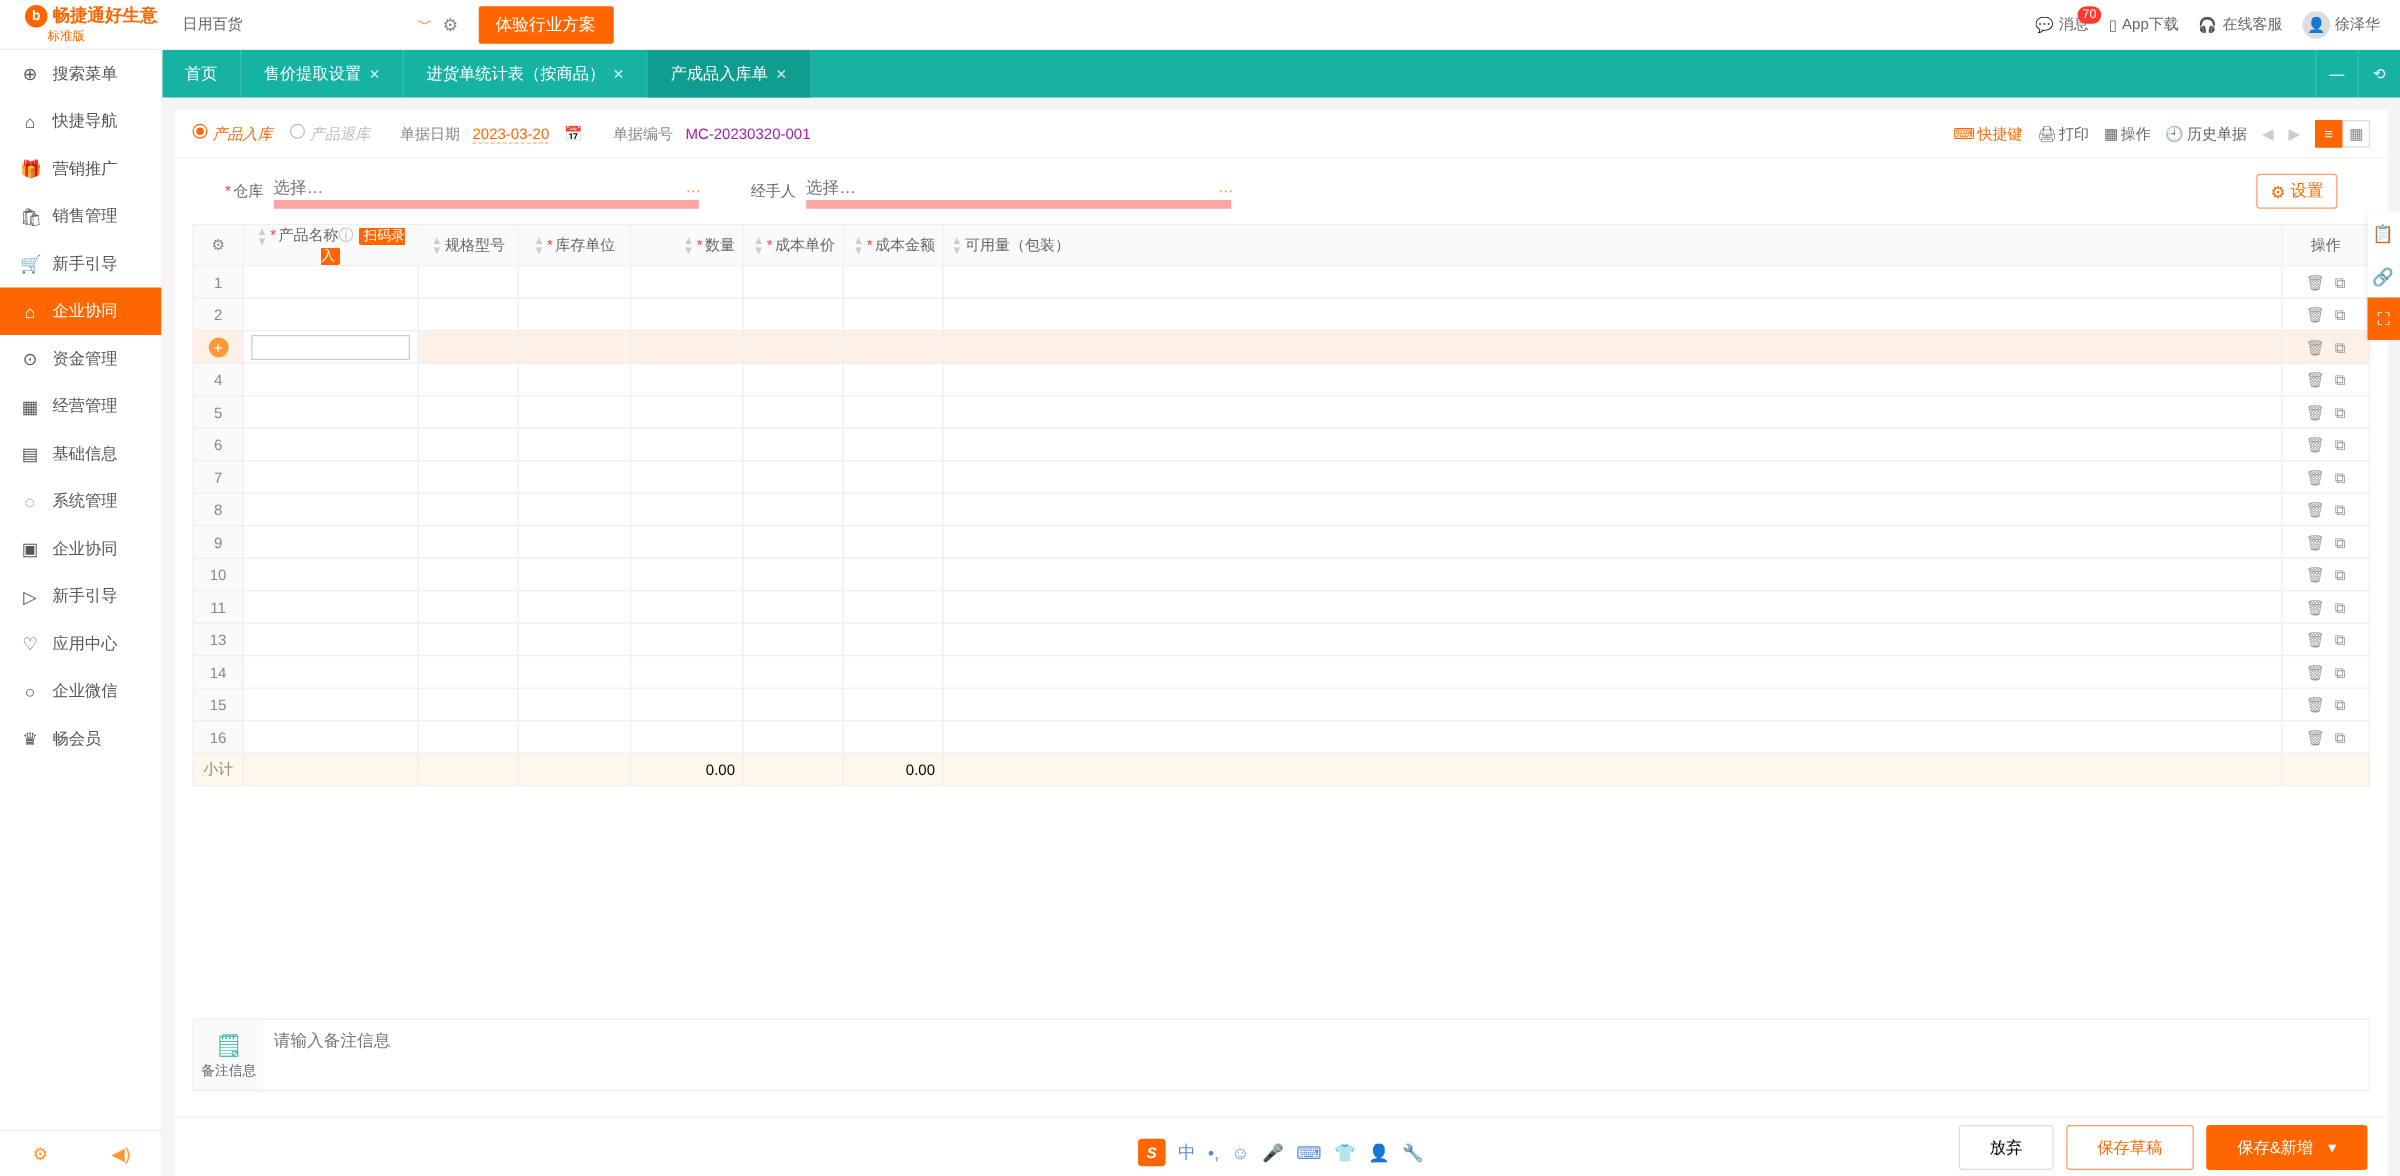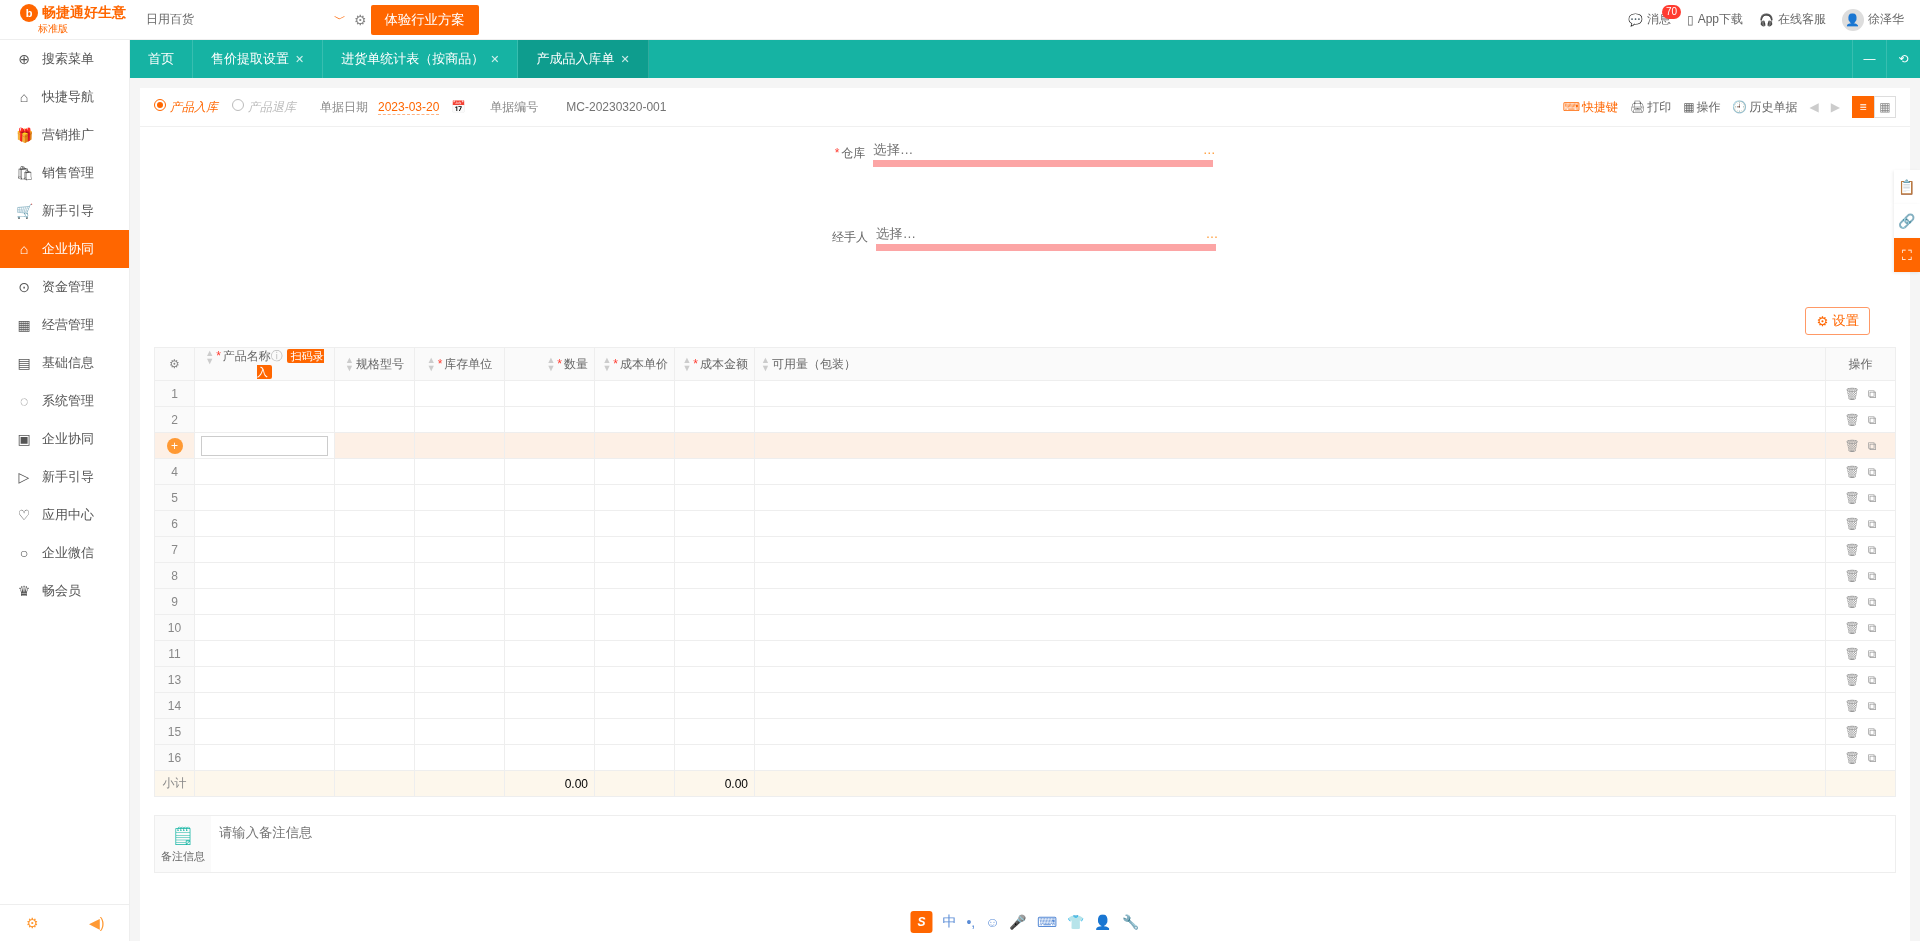--- a/index.html
+++ b/index.html
@@ -7,21 +7,21 @@
 
 
 .top-header { height: 40px; background: #fff; display: flex; align-items: center; padding: 0 16px; border-bottom: 1px solid #eee; }
 .logo { display: flex; align-items: center; width: 114px; flex-direction: column; }
 .logo-main { color: #ff6600; font-weight: bold; font-size: 14px; display: flex; align-items: center; }
 .logo-icon { width: 18px; height: 18px; border-radius: 50%; background: #ff6600; margin-right: 4px; display: inline-flex; align-items: center; justify-content: center; color: #fff; font-size: 11px; }
 .logo-sub { color: #ff6600; font-size: 10px; align-self: flex-start; margin-left: 22px; }
 .store-select { margin-left: 16px; color: #666; display: flex; align-items: center; cursor: pointer; width: 200px; }
 .store-select .chev { margin-left: auto; color: #ff6600; }
 .gear-header { margin-left: 8px; color: #888; cursor: pointer; font-size: 14px; }
-.orange-btn { background: #ff6600; color: #fff; border: none; padding: 6px 14px; border-radius: 2px; margin-left: 4px; cursor: pointer; }
+.orange-btn { background: #ff6600; color: #fff; border: none; padding: 6px 14px; border-radius: 2px; margin-left: 16px; cursor: pointer; }
 .header-right { margin-left: auto; display: flex; align-items: center; gap: 16px; color: #666; }
 .header-right > div { display: flex; align-items: center; gap: 4px; cursor: pointer; position: relative; }
 .badge { position: absolute; top: -6px; right: -10px; background: #ff3b30; color: #fff; font-size: 10px; border-radius: 8px; padding: 0 4px; line-height: 14px; }
 .avatar { width: 22px; height: 22px; border-radius: 50%; background: #ddd; display: inline-flex; align-items: center; justify-content: center; color: #aaa; }
 
 
 .layout { display: flex; height: calc(941px - 40px); }
 .sidebar { width: 130px; background: #fff; border-right: 1px solid #eee; display: flex; flex-direction: column; }
 .side-item { display: flex; align-items: center; gap: 10px; padding: 10px 16px; color: #555; cursor: pointer; font-size: 13px; }
 .side-item.active { background: #ff6600; color: #fff; }
@@ -41,31 +41,31 @@
 .content { flex: 1; margin: 10px 10px 0 10px; background: #fff; display: flex; flex-direction: column; overflow: hidden; }
 
 .toolbar { display: flex; align-items: center; padding: 8px 14px; border-bottom: 1px solid #f0f0f0; gap: 10px; }
 .radio-grp { display: flex; gap: 14px; align-items: center; }
 .radio-opt { display: flex; align-items: flex-start; gap: 4px; cursor: pointer; font-style: italic; }
 .radio-dot { width: 12px; height: 12px; border-radius: 50%; border: 1px solid #bbb; display: inline-block; position: relative; }
 .radio-opt.checked .radio-dot { border-color: #ff6600; }
 .radio-opt.checked .radio-dot::after { content: ''; position: absolute; top: 2px; left: 2px; width: 6px; height: 6px; background: #ff6600; border-radius: 50%; }
 .radio-opt.checked span { color: #ff6600; }
 .tb-label { color: #888; margin-left: 14px; }
-.tb-val { color: #737373; margin-left: 18px; }
+.tb-val { color: #a21caf; }
 .date-val { color: #ff6600; border-bottom: 1px dashed #ffb380; }
 .date-icn { color: #ff9933; margin-left: 2px; }
 .toolbar-right { margin-left: auto; display: flex; align-items: center; gap: 12px; }
 .tr-link { display: flex; align-items: center; gap: 2px; cursor: pointer; color: #666; }
 .tr-link.orange { color: #ff6600; }
 .view-toggle { display: flex; }
 .view-toggle > div { width: 22px; height: 22px; display: flex; align-items: center; justify-content: center; cursor: pointer; border: 1px solid #ddd; color:#888; }
 .view-toggle > div.on { background: #ff6600; color: #fff; border-color: #ff6600; }
 
-.form-row { display: flex; align-items: center; padding: 12px 40px; gap: 56px; flex-direction: column; }
+.form-row { display: flex; align-items: center; padding: 12px 40px; gap: 40px; }
 .form-field { display: flex; align-items: center; gap: 8px; }
 .form-field .lbl { color: #666; }
 .req { color: #ff3b30; margin-right: 2px; }
 .sel-input { border: none; border-bottom: 7px solid #fca5a5; width: 340px; padding: 3px 0; color: #bbb; background: transparent; outline: none; }
 .sel-ellips { color: #ff9933; cursor: pointer; margin-left: -18px; }
 .settings-btn { margin-left: auto; border: 1px solid #ff9966; color: #ff6600; background: #fff; padding: 4px 10px; border-radius: 3px; cursor: pointer; display: flex; align-items: center; gap: 4px; }
 
 
 .table-wrap { flex: 1; overflow: auto; padding: 0 14px; }
 table { width: 100%; border-collapse: collapse; table-layout: fixed; }
@@ -586,20 +586,28 @@
         <div class="remark-left">
           <span class="ic">🗒</span>
           <span style="font-size:11px;color:#666">备注信息</span>
         </div>
         <textarea class="remark-in" placeholder="请输入备注信息" style=""></textarea>
       </div>
 
       <div style="height:58px"></div>
     </div>
 
+    <div class="footer">
+      <button class="btn">放弃</button>
+      <button class="btn ghost">保存草稿</button>
+      <button class="btn primary">
+          <span>保存&amp;新增</span>
+          <span>▾</span>
+        </button>
+    </div>
 
     <div class="mini-sidebar">
       <div>📋</div>
       <div>🔗</div>
       <div class="orange">⛶</div>
     </div>
 
     <div class="ime-bar">
       <div class="ime-s">S</div>
       <span>中</span>

